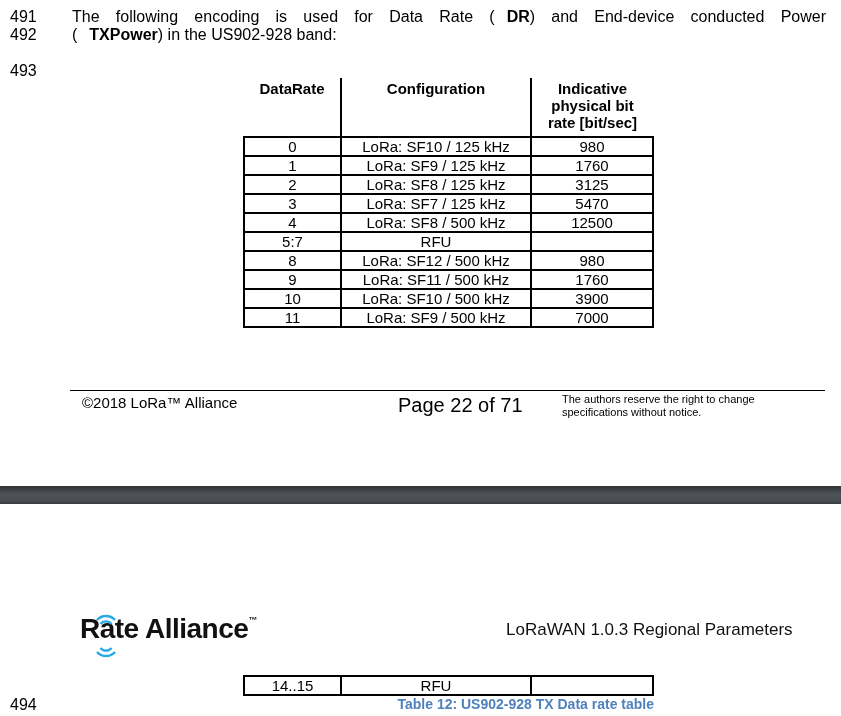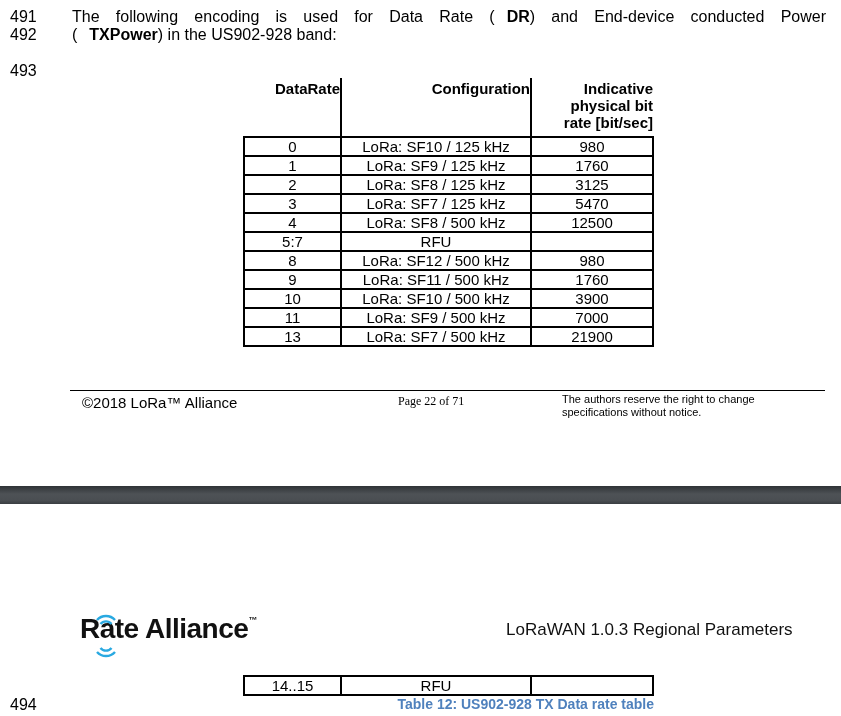--- a/index.html
+++ b/index.html
@@ -13,28 +13,28 @@
       text-align: justify;
     }
     .para.justify-last { text-align-last: justify; }
     b { font-weight: bold; padding-left: 12px; }
 
     table.dr {
       position: absolute; border-collapse: collapse;
       font-size: 15px; line-height: 17px;
     }
     table.dr td, table.dr th { padding: 0; text-align: center; }
-    table.dr th { font-weight: bold; vertical-align: top; padding-top: 2px; text-align: right; }
+    table.dr th { font-weight: bold; vertical-align: top; padding-top: 2px; }
     table.dr td { border: 2px solid #000; height: 16px; }
     .th-left { border-right: 2px solid #000; }
     .th-mid { border-right: 2px solid #000; }
 
     .footer-rule { position: absolute; left: 70px; width: 755px; top: 390px; height: 0; border-top: 1px solid #000; }
     .footer-left { position: absolute; left: 82px; top: 394px; font-size: 15px; }
-    .footer-center { position: absolute; left: 398px; top: 394px; font-size: 12px; font-family: Liberation Serif, serif; }
+    .footer-center { position: absolute; left: 398px; top: 394px; font-size: 20px; }
     .footer-right { position: absolute; left: 562px; top: 393px; width: 240px; font-size: 11px; line-height: 13px; text-align: left; }
 
     .page-gap {
       position: absolute; left: 0; top: 486px; width: 841px; height: 18px;
       background: linear-gradient(#2f3336, #4e5256 45%, #4a4e52 80%, #3a3e42);
     }
 
     .logo { position: absolute; left: 80px; top: 604px; height: 50px; display: flex; align-items: center; }
     .logo-text { font-size: 28px; font-weight: bold; letter-spacing: -0.5px; color: #111; }
     .logo-tm { font-size: 9px; font-weight: bold; vertical-align: top; position: relative; top: 2px; }
@@ -114,25 +114,20 @@
     <tr>
         <td>10</td>
         <td>LoRa: SF10 / 500 kHz</td>
         <td>3900</td>
       </tr>
     <tr>
         <td>11</td>
         <td>LoRa: SF9 / 500 kHz</td>
         <td>7000</td>
       </tr>
-    <tr>
-        <td>13</td>
-        <td>LoRa: SF7 / 500 kHz</td>
-        <td>21900</td>
-      </tr>
   </tbody>
 </table>
 
 <div class="footer-rule"></div>
 <div class="footer-left">©2018 LoRa™ Alliance</div>
 <div class="footer-center">Page 22 of 71</div>
 <div class="footer-right">
   <div>The authors reserve the right to change</div>
   <div>specifications without notice.</div>
 </div>

